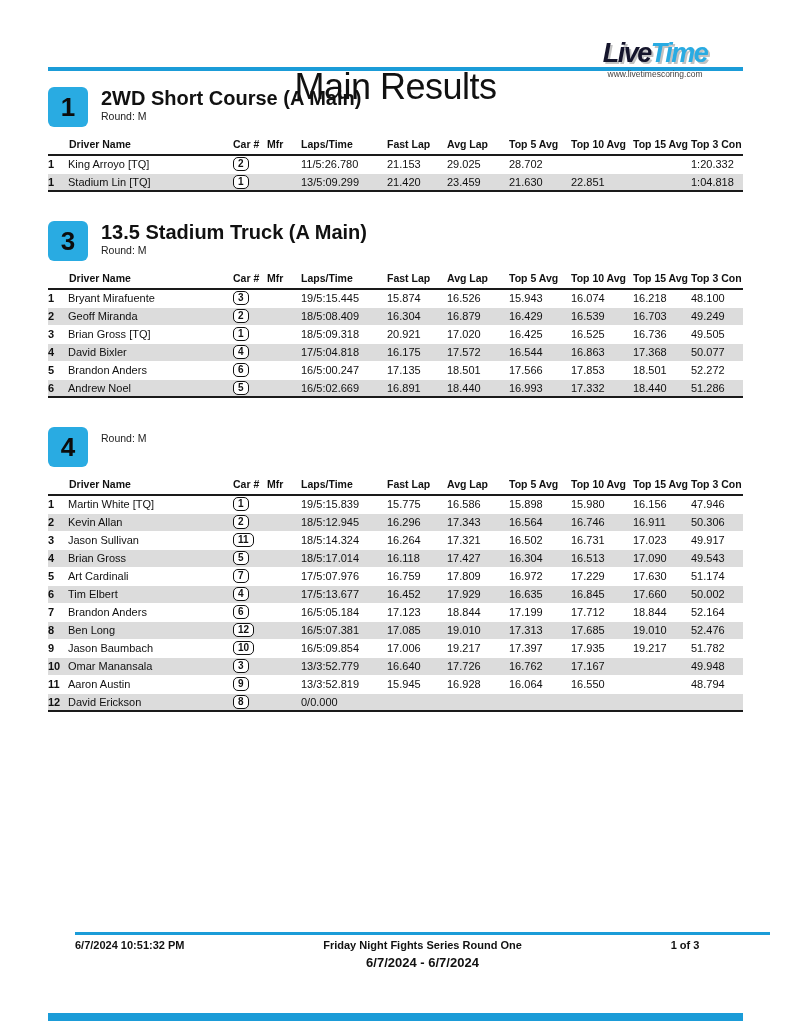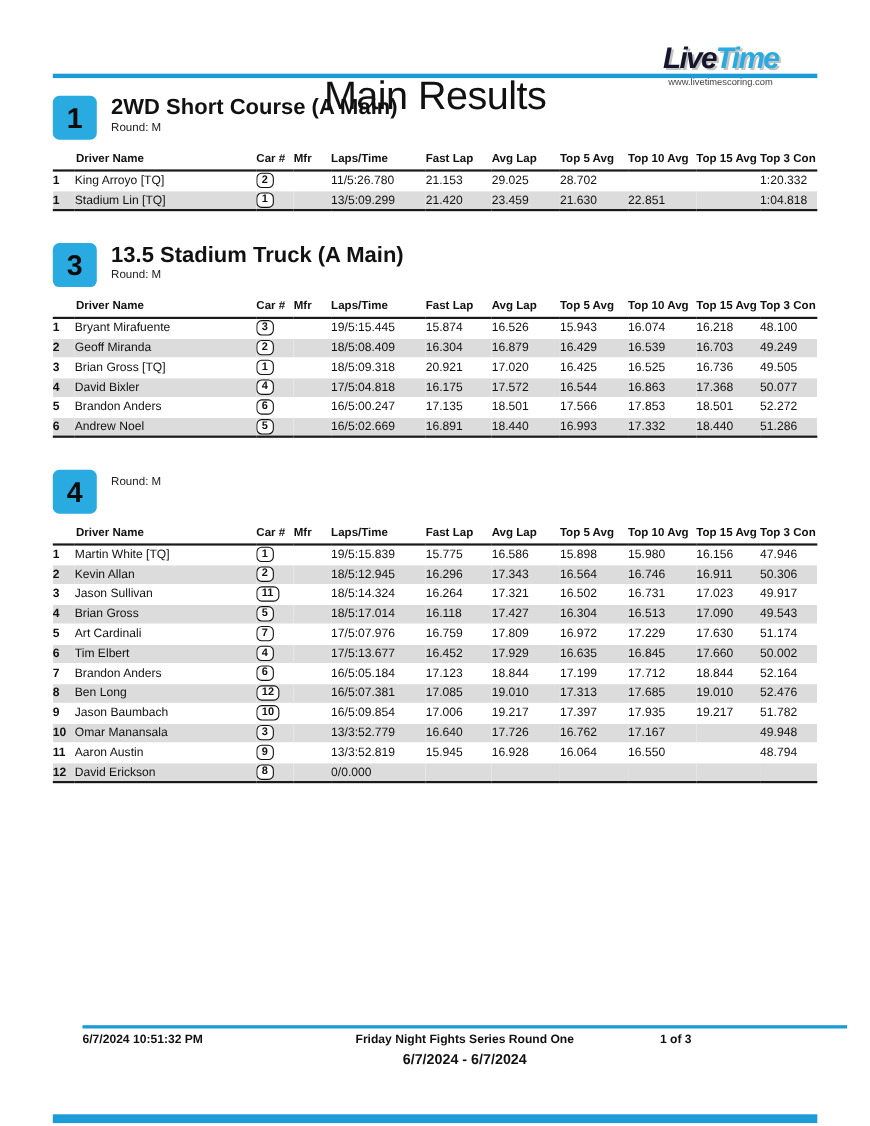--- a/index.html
+++ b/index.html
@@ -57,21 +57,21 @@
 
   
   .report-footer { position:absolute; left:48px; top:932px; width:695px;margin-left:27px; }
   .footer-rule { height:3px; margin-bottom:4px; }
   .footer-row { display:flex; justify-content:space-between; align-items:flex-start;
                 font-weight:bold; font-size:11px; }
   .footer-center { text-align:center; flex:1; }
   .footer-event { font-size:11px; font-weight:bold; }
   .footer-dates { font-size:13px; font-weight:bold; margin-top:4px; }
   .footer-left { width:170px; text-align:left; }
-  .footer-right { width:170px; text-align:left; }
+  .footer-right { width:170px; text-align:center; }
   .bottom-bar { position:absolute; left:48px; bottom:3px; width:695px; height:8px; }
 </style>
 </head>
 <body>
 
 <div class="page">
   <div class="content">
     <header class="report-header">
       <h1 class="report-title">Main Results</h1>
       <div class="logo">

